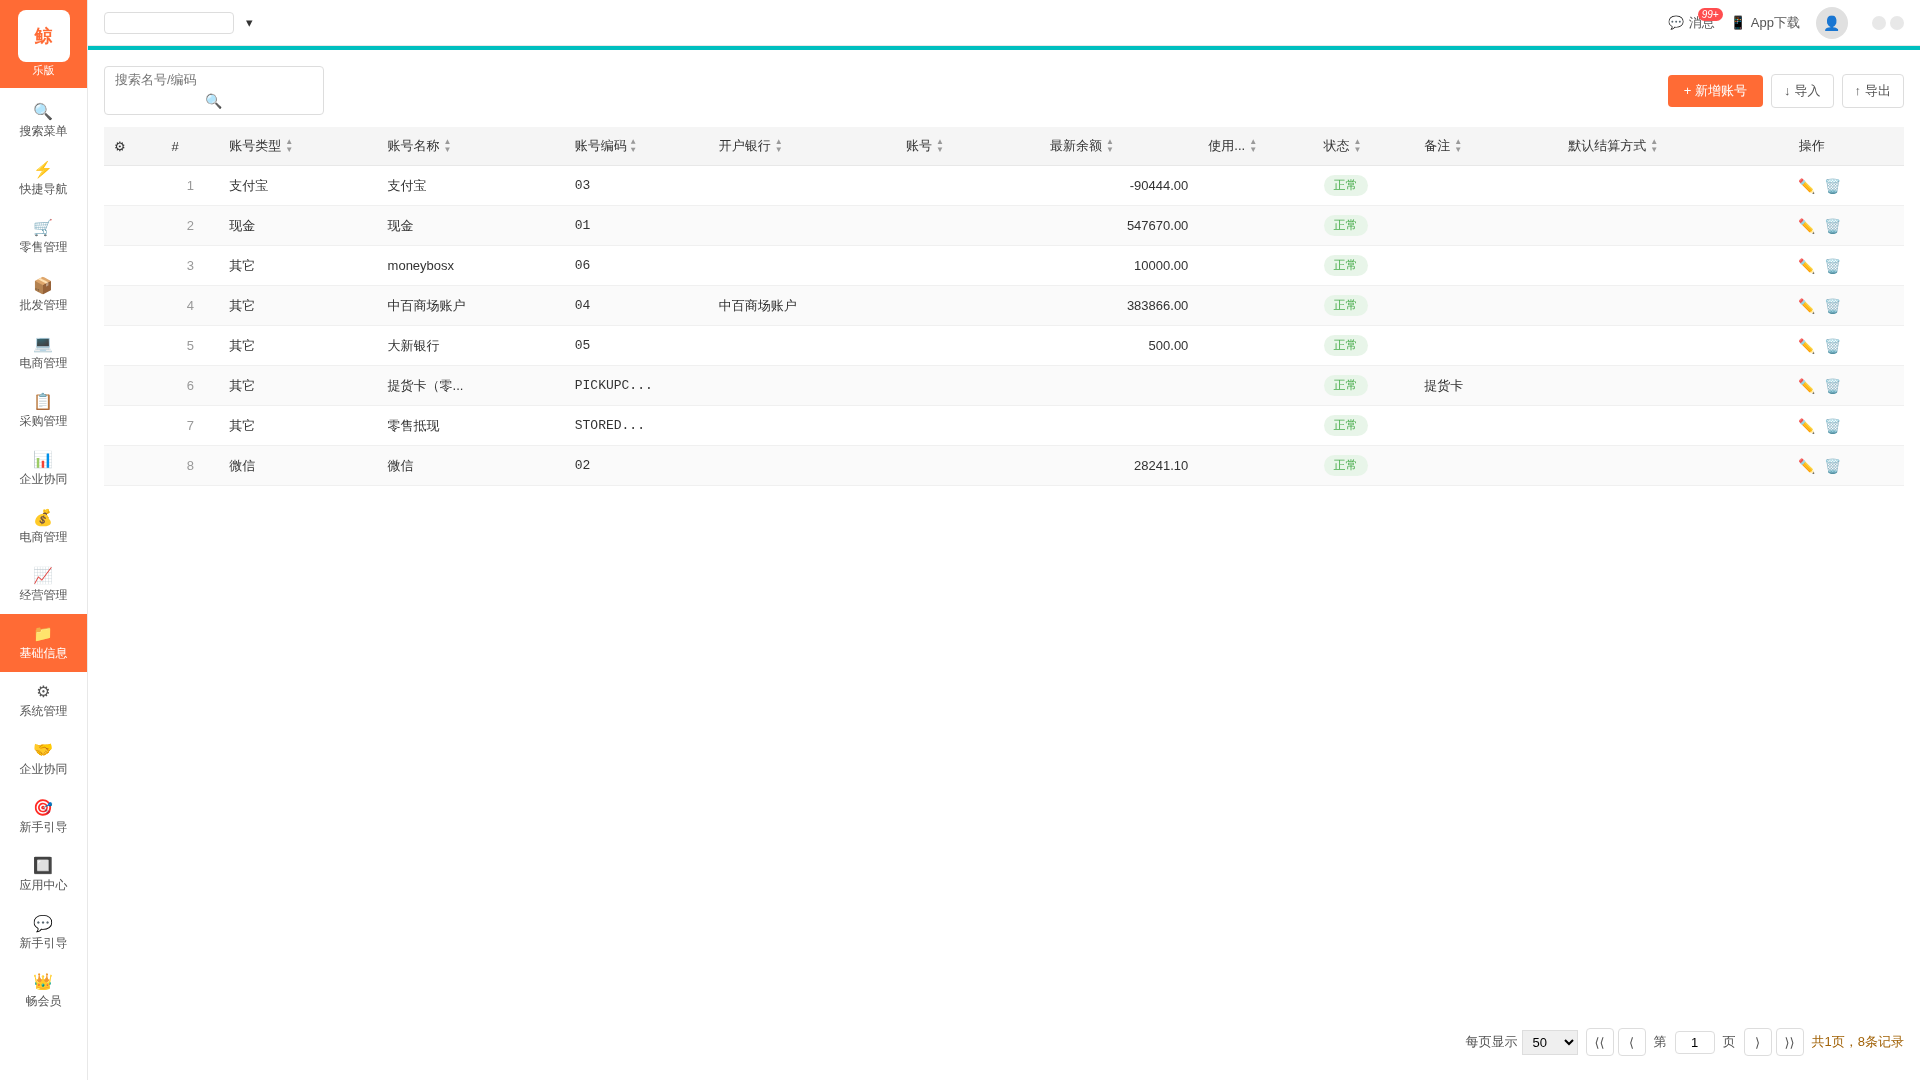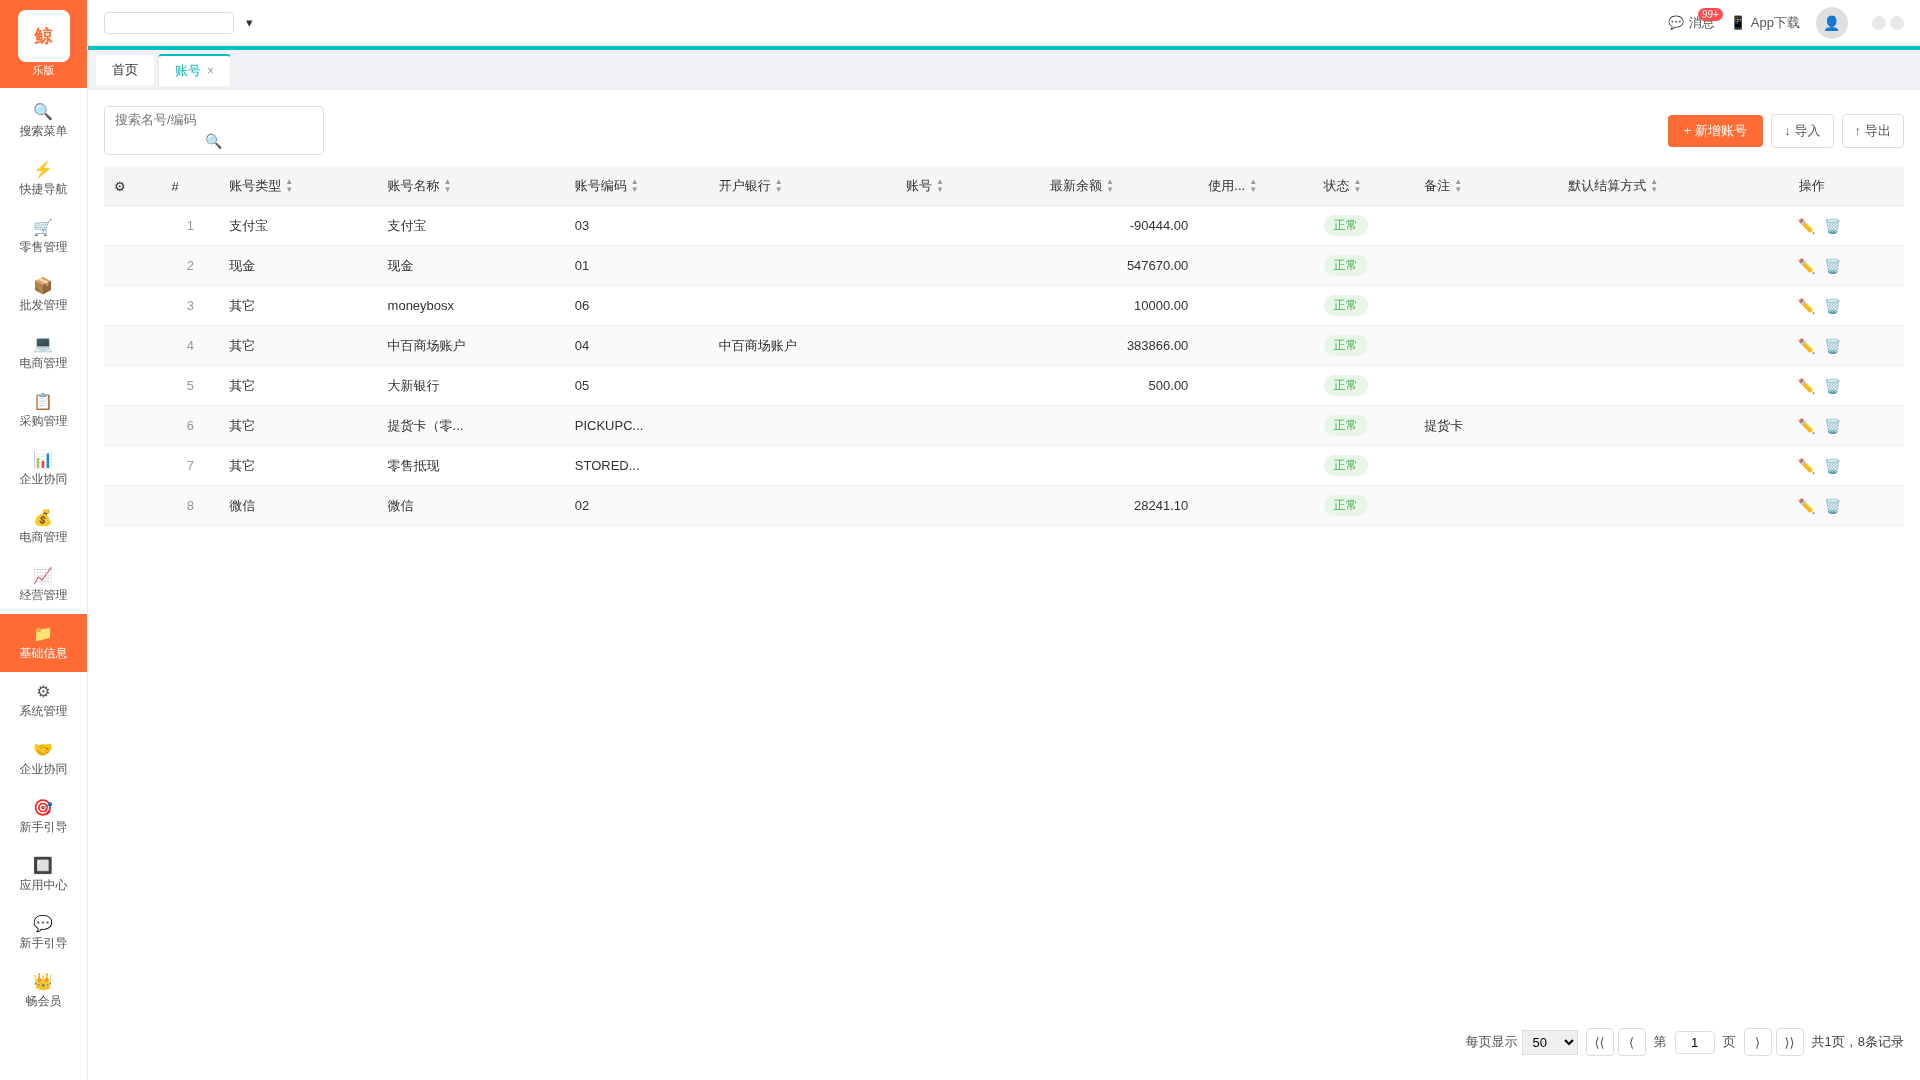--- a/index.html
+++ b/index.html
@@ -62,34 +62,34 @@
     
     .th-config { width: 36px; text-align: center; }
 
     
     .pagination { display: flex; align-items: center; justify-content: flex-end; padding: 8px 0; gap: 8px; font-size: 13px; color: #555; }
     .page-size-select { display: flex; align-items: center; gap: 4px; }
     .page-size-select select { border: 1px solid #ddd; border-radius: 0; padding: 3px 6px; font-size: 13px; }
     .page-nav { display: flex; align-items: center; gap: 4px; }
     .page-btn { width: 28px; height: 28px; border: 1px solid #ddd; border-radius: 4px; cursor: pointer; background: #fff; display: flex; align-items: center; justify-content: center; font-size: 13px; color: #555; }
     .page-input { width: 40px; border: 1px solid #ddd; border-radius: 4px; text-align: center; padding: 3px; font-size: 13px; }
-    .page-total { color: #404040; text-align: right; }
+    .page-total { color: #a16207; text-align: right; }
 
     
     .win-controls { display: flex; align-items: center; gap: 4px; margin-left: 8px; }
     .win-btn { width: 14px; height: 14px; border-radius: 50%; cursor: pointer; }
     .win-close { background: #e8e8e8; }
     .win-max { background: #e8e8e8; }
 
     .teal-bar { height: 4px; background: #00bfbf; width: 100%; }
 
     .col-num { width: 40px; text-align: center; color: #999; }
     .col-type { width: 110px; }
     .col-name { width: 130px; }
-    .col-code { width: 100px; }
+    .col-code { width: 100px; font-family: Liberation Mono, monospace; }
     .col-bank { width: 130px; }
     .col-account { width: 100px; }
     .col-balance { width: 110px; text-align: right; }
     .col-use { width: 80px; }
     .col-status { width: 70px; }
     .col-remark { width: 100px; }
     .col-default { width: 160px; }
     .col-ops { width: 80px; text-align: right; }
     td.col-balance { text-align: right; }
   </style>
@@ -195,29 +195,20 @@
       <div class="user-avatar" style="background:#e0e0e0;display:flex;align-items:center;justify-content:center;font-size:14px;">👤</div>
       <div class="win-controls">
         <div class="win-btn win-close"></div>
         <div class="win-btn win-max"></div>
       </div>
     </div>
   </div>
 
   <div class="teal-bar"></div>
 
-  <div class="tab-bar" id="tab-bar">
-      <div class="tab tab-home">
-        <span>首页</span>
-      </div>
-      <div class="tab active">
-        <span>账号</span>
-        <span class="tab-close">×</span>
-      </div>
-    </div>
 
   <div class="content-area">
 
     <div class="toolbar">
       <div class="toolbar-left">
         <div class="search-box">
           <input type="text" placeholder="搜索名号/编码" style="">
           <span style="color:#999;font-size:14px;">🔍</span>
         </div>
       </div>

